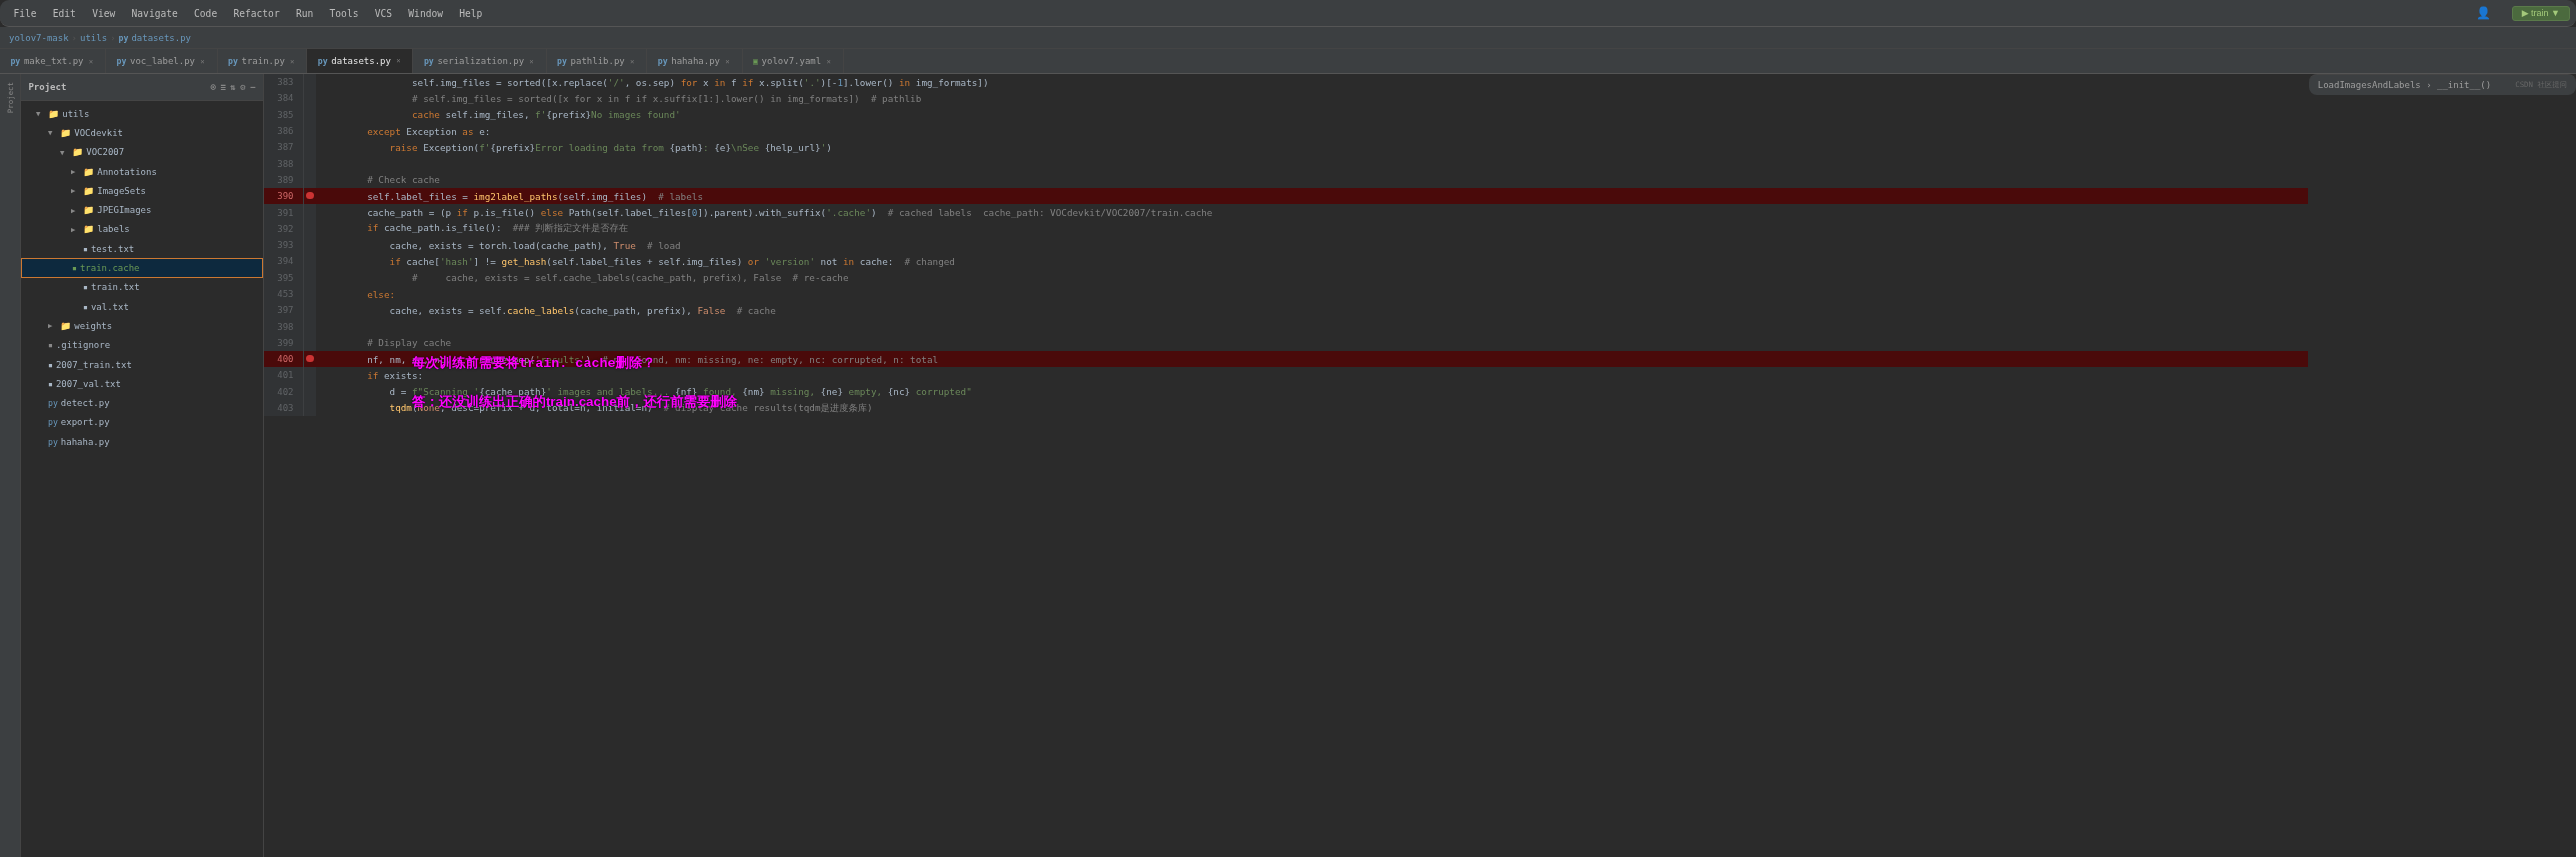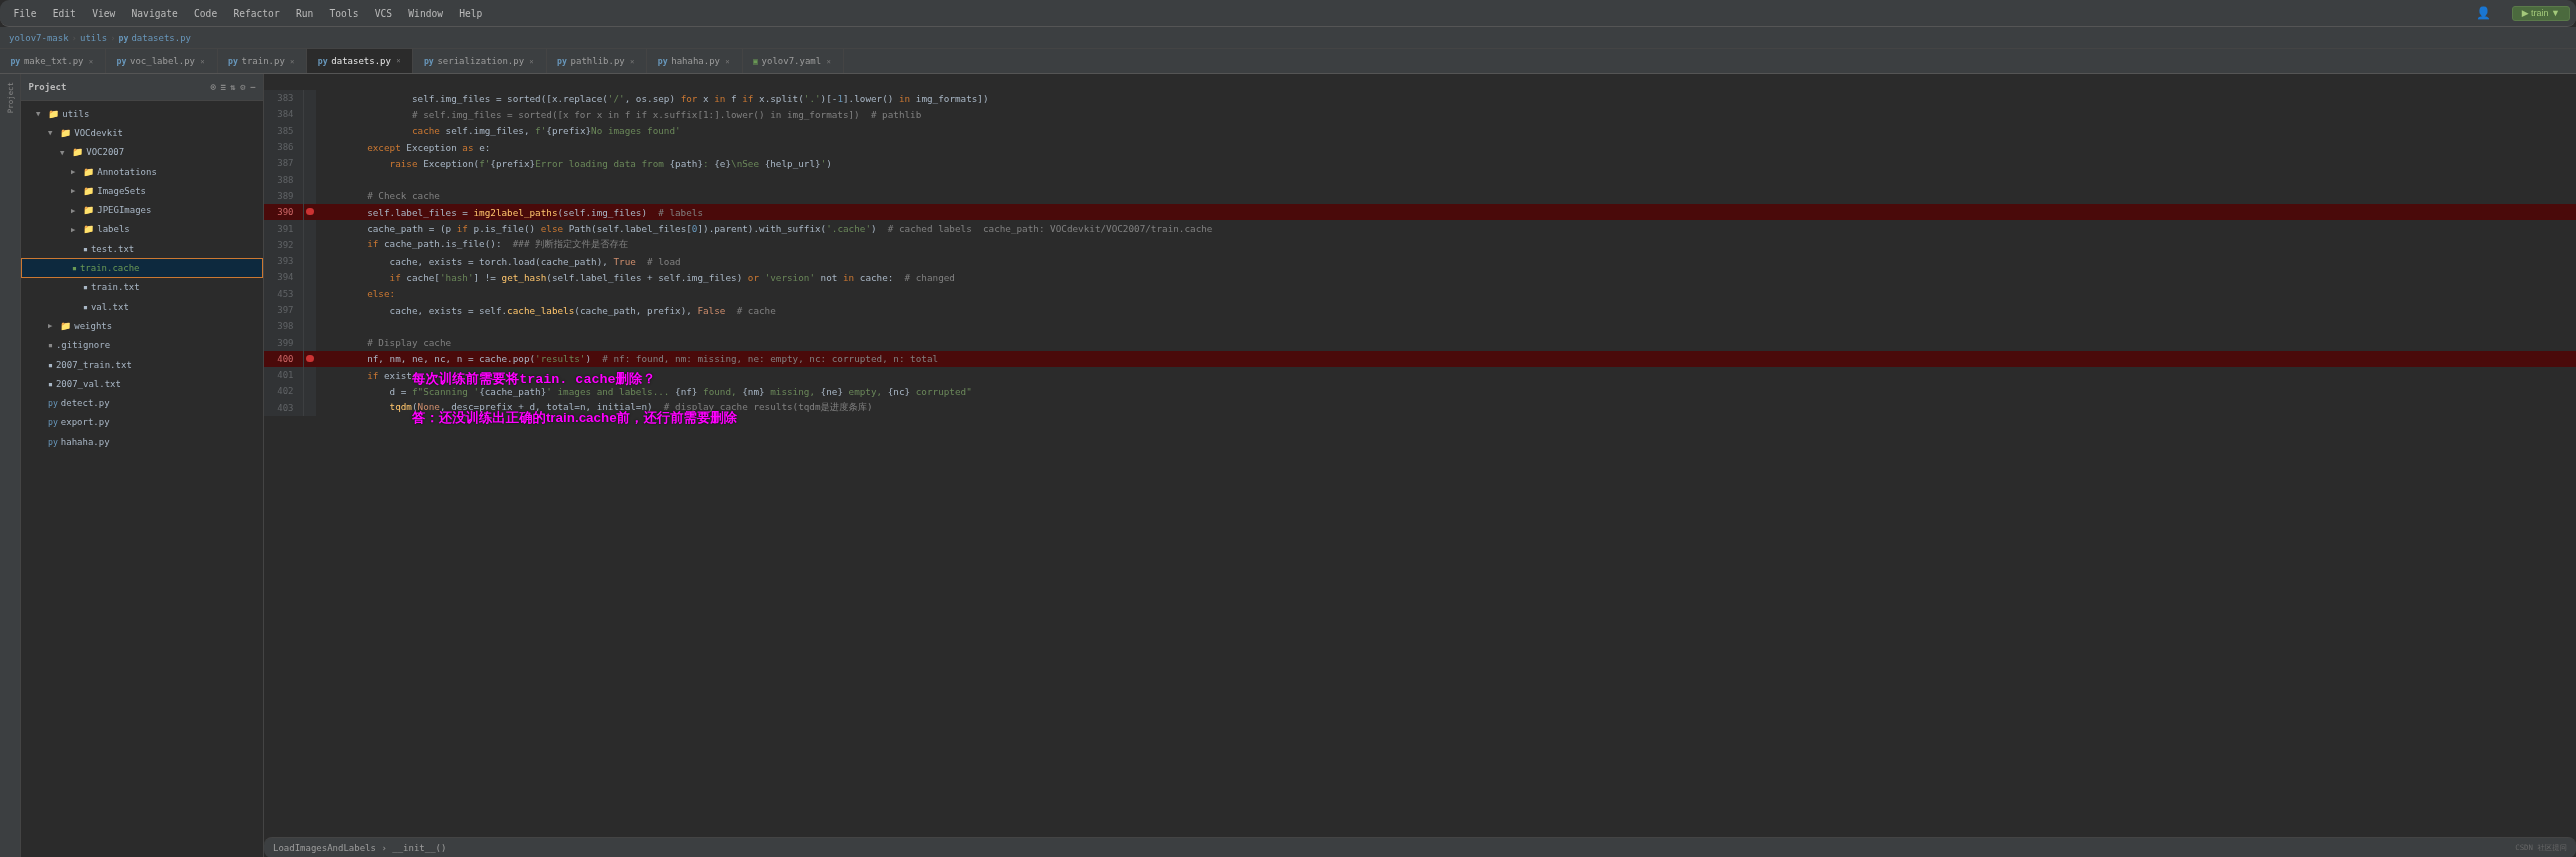--- a/index.html
+++ b/index.html
@@ -170,24 +170,23 @@
       font-size: 7.4px;
       color: #888;
       padding: 3px 0;
       cursor: pointer;
     }
 
     
     .editor-area {
       flex: 1;
       display: flex;
-      flex-direction: column;
+      flex-direction: row;
       overflow: hidden;
       position: relative;
-      margin-top: 16px;
     }
 
     .code-container {
       flex: 1;
       overflow: auto;
       position: relative;
       background: #2b2b2b;
     }
 
     .code-table {
@@ -539,20 +538,25 @@
               <td class="line-gutter"></td>
               <td class="code-line"><span class="var">            cache, exists = torch.load(cache_path), </span><span class="kw2">True</span><span class="var">  </span><span class="comment"># load</span></td>
             </tr>
 
             <tr class="line-row">
               <td class="line-number">394</td>
               <td class="line-gutter"></td>
               <td class="code-line"><span class="var">            </span><span class="kw">if </span><span class="var">cache[</span><span class="str">'hash'</span><span class="var">] != </span><span class="func">get_hash</span><span class="var">(self.label_files + self.img_files) </span><span class="kw">or </span><span class="str">'version'</span><span class="var"> not </span><span class="kw">in </span><span class="var">cache:  </span><span class="comment"># changed</span></td>
             </tr>
 
+            <tr class="line-row">
+              <td class="line-number">395</td>
+              <td class="line-gutter"></td>
+              <td class="code-line"><span class="comment">                #     cache, exists = self.cache_labels(cache_path, prefix), False  # re-cache</span></td>
+            </tr>
 
             <tr class="line-row">
               <td class="line-number">453</td>
               <td class="line-gutter"></td>
               <td class="code-line"><span class="var">        </span><span class="kw">else:</span></td>
             </tr>
 
             <tr class="line-row">
               <td class="line-number">397</td>
               <td class="line-gutter"></td>

